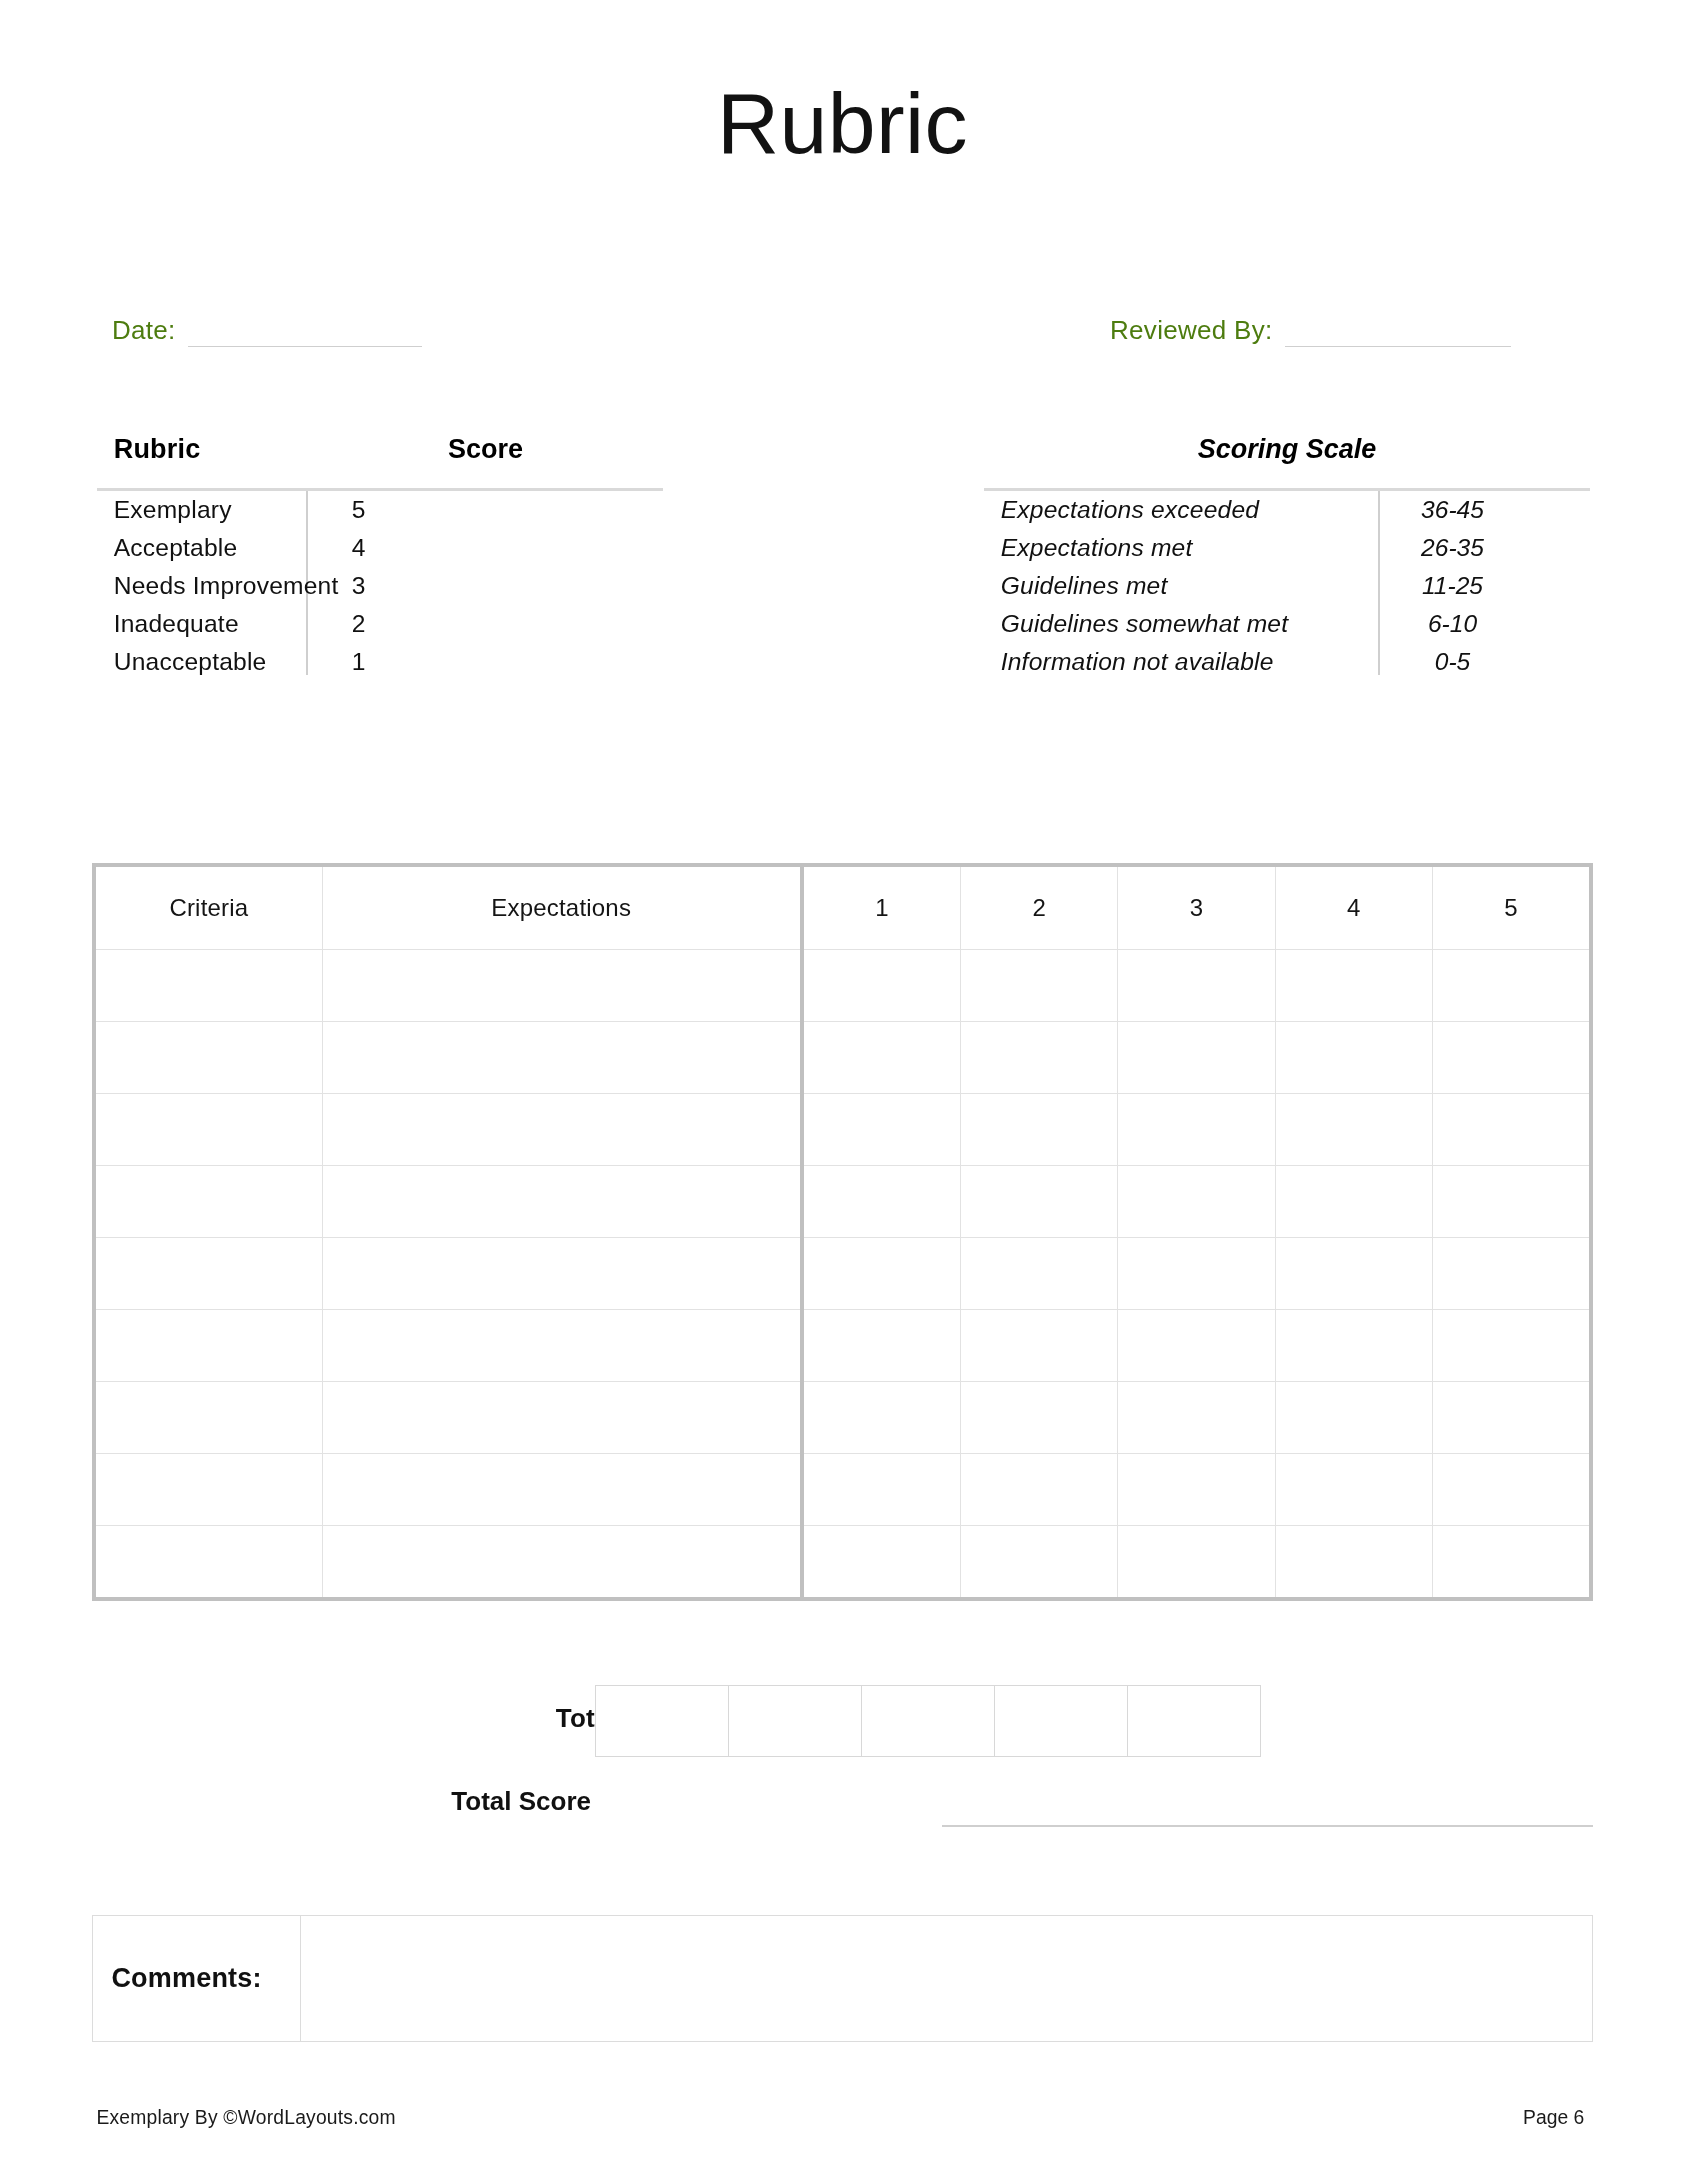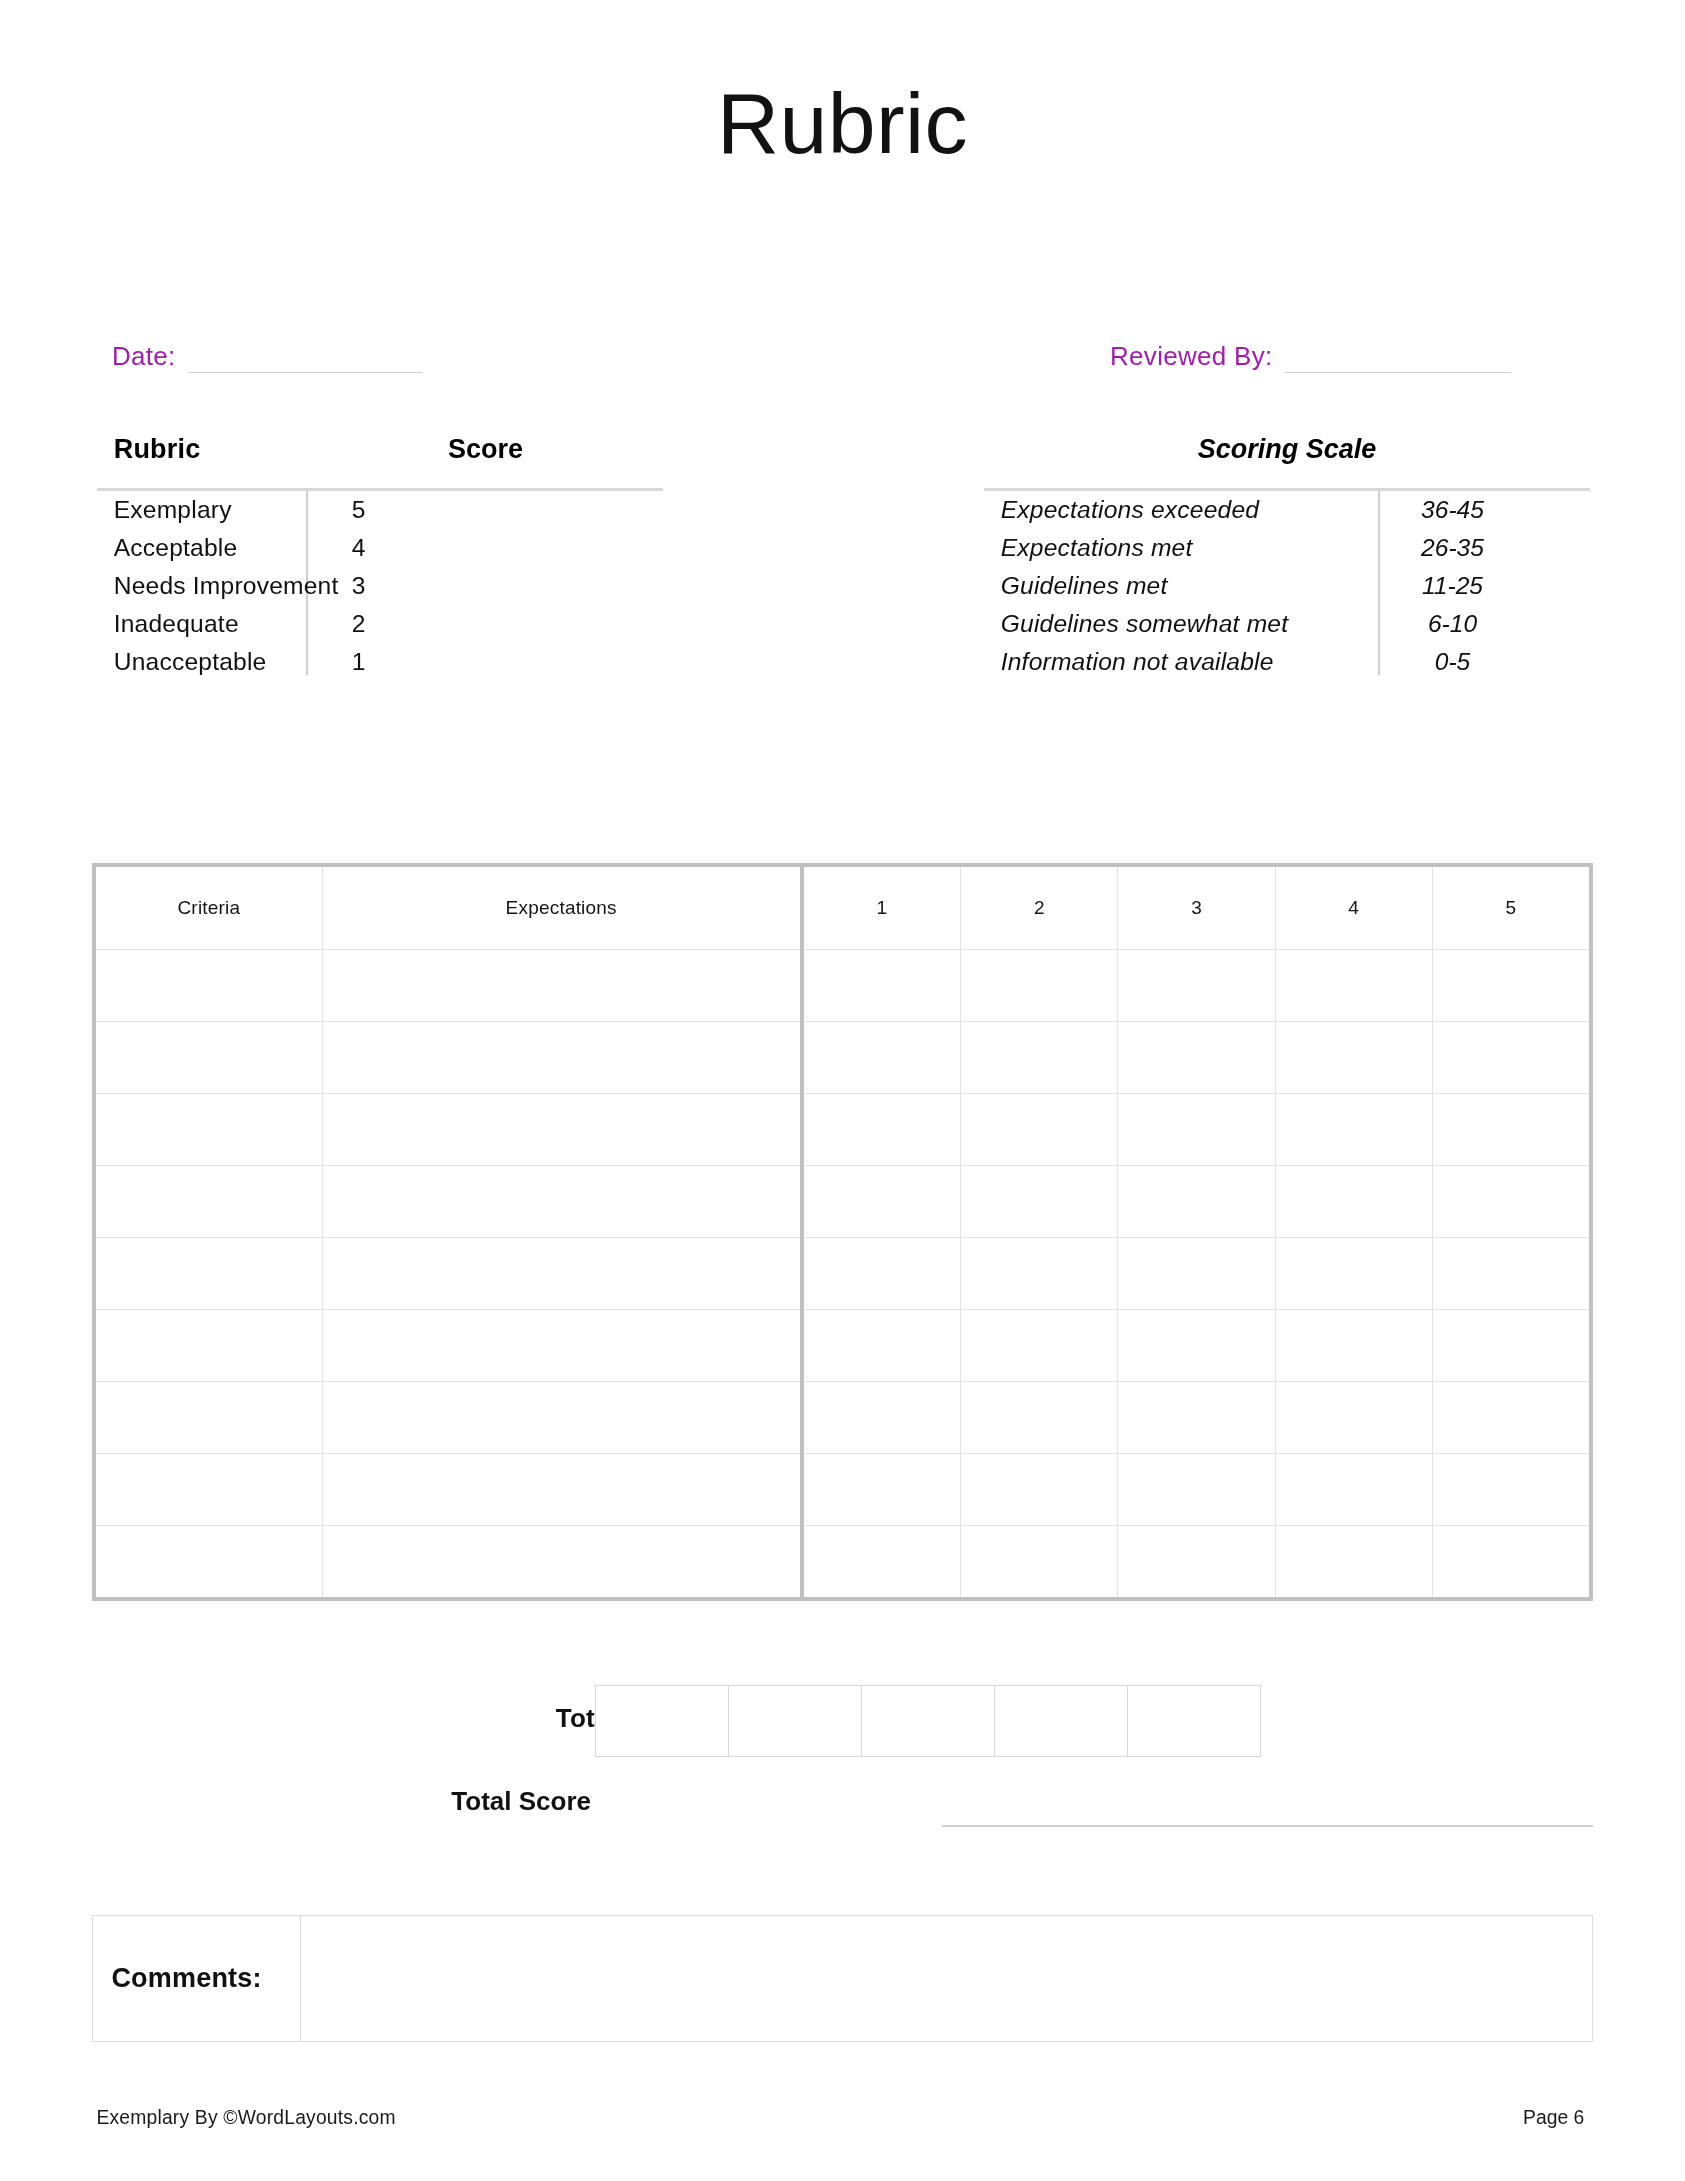--- a/index.html
+++ b/index.html
@@ -44,25 +44,24 @@
     top: 314px;
     height: 39px;
   }
   .field-date { left: 112px; }
   .field-reviewer { left: 1110px; }
 
   .field-label {
     display: inline-block;
     font-size: 26px;
     font-weight: 400;
-    color: #a21caf;
+    color: #4d7c0f;
     vertical-align: bottom;
     line-height: 33px;
     letter-spacing: 0.3px;
-    margin-top: 26px;
   }
   .field-line {
     display: inline-block;
     vertical-align: bottom;
     border-bottom: 1.8px solid #cfcfcf;
     height: 32px;
   }
   .field-date .field-line { width: 234px; margin-left: 12.3px; }
   .field-reviewer .field-line { width: 226px; margin-left: 12.3px; }
 
@@ -154,21 +153,21 @@
     border-collapse: collapse;
     table-layout: fixed;
   }
   .grid-table td, .grid-table th {
     border: 0.9px solid #e2e2e2;
     padding: 0;
     background: #ffffff;
   }
   .grid-table thead th {
     height: 82px;
-    font-size: 19px;
+    font-size: 24px;
     font-weight: 400;
     color: #151515;
     text-align: center;
     vertical-align: middle;
     letter-spacing: 0.2px;
   }
   .grid-table tbody td { height: 71px; }
   .col-criteria { width: 188px; }
   .col-description { width: 397px; }
   .col-score { width: 130px; }

